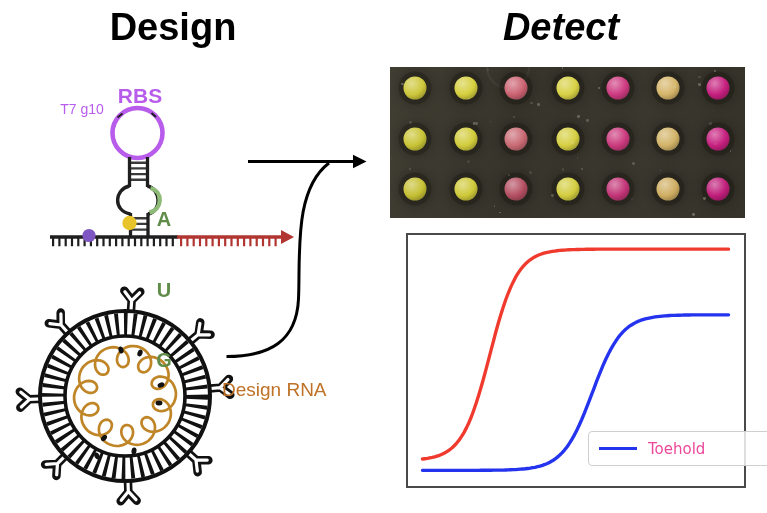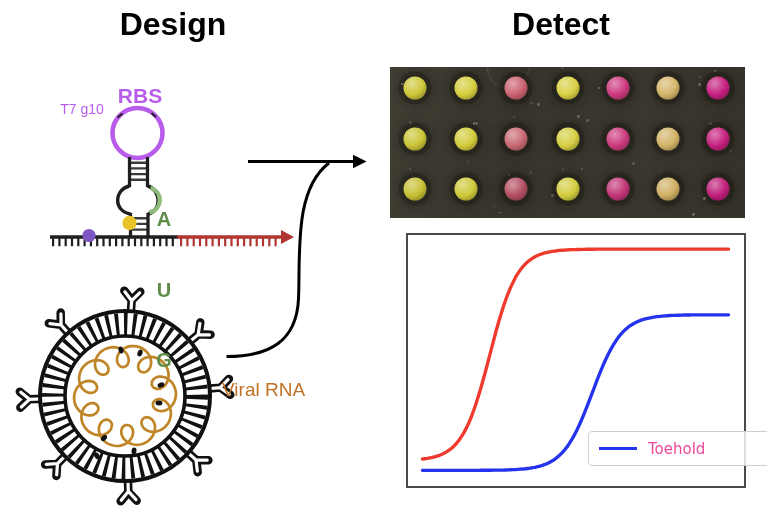--- a/index.html
+++ b/index.html
@@ -1,21 +1,21 @@
 <!DOCTYPE html>
 <html><head>
 <meta charset="utf-8">
 <style>
   html,body{margin:0;padding:0;background:#fff;}
   .stage{position:relative;width:767px;height:513px;background:#fff;overflow:hidden;
          font-family:"Liberation Sans",sans-serif;}
-  .title{position:absolute;top:6px;margin:0;font-size:32px;font-weight:bold;color:#000;
+  .title{position:absolute;top:6px;margin:0;font-size:38px;font-weight:bold;color:#000;
          transform:translateX(-50%);white-space:nowrap;}
   .title.design{left:173px;}
-  .title.detect{left:561px;}
+  .title.detect{left:561px;font-style:italic;}
 
   .lbl{position:absolute;white-space:pre;line-height:1.15;}
   .lbl-rbs{left:140px;top:84px;transform:translateX(-50%);font-size:21px;font-weight:600;color:#b85ceb;}
   .lbl-enh{left:82px;top:98px;transform:translateX(-50%);font-size:14px;color:#b85ceb;text-align:center;line-height:23px;}
   .lbl-aug{left:164px;top:161px;transform:translateX(-50%);font-size:20px;font-weight:600;
            color:#5f8c49;text-align:center;line-height:23.5px;}
   .lbl-aug span{display:block;}
   .lbl-viral{left:222px;top:379px;font-size:19px;color:#bf7126;}
 
   .design-svg{position:absolute;left:0;top:0;width:380px;height:513px;}
@@ -120,21 +120,21 @@
   </svg>
 
   <div class="lbl lbl-rbs">RBS</div>
   <div class="lbl lbl-enh"><span>T7 g10</span><br>
     </div>
   <div class="lbl lbl-aug">
     <span>A</span>
     <span>U</span>
     <span>G</span>
   </div>
-  <div class="lbl lbl-viral">Viral RNA</div>
+  <div class="lbl lbl-viral">Design RNA</div>
 
   <div class="photo" id="assay-photo">
     <div class="rim" style="left:96px;top:-22px;width:40px;height:40px;"></div>
 
   <div class="dot" style="left: 25px; top: 21px; background: radial-gradient(circle at 36% 30%, rgb(226, 223, 141) 0%, rgb(205, 199, 59) 52%, rgb(119, 115, 34) 98%); box-shadow: rgba(10, 10, 5, 0.25) 0px 0px 0px 5px, rgba(0, 0, 0, 0.18) 0px 0px 10px 7px;"></div>
       <div class="dot" style="left: 76px; top: 21px; background: radial-gradient(circle at 36% 30%, rgb(231, 227, 143) 0%, rgb(213, 207, 62) 52%, rgb(124, 120, 36) 98%); box-shadow: rgba(10, 10, 5, 0.25) 0px 0px 0px 5px, rgba(0, 0, 0, 0.18) 0px 0px 10px 7px;"></div>
       <div class="dot" style="left: 126px; top: 21px; background: radial-gradient(circle at 36% 30%, rgb(225, 164, 173) 0%, rgb(203, 98, 114) 52%, rgb(118, 57, 66) 98%); box-shadow: rgba(10, 10, 5, 0.25) 0px 0px 0px 5px, rgba(0, 0, 0, 0.18) 0px 0px 10px 7px;"></div>
       <div class="dot" style="left: 178px; top: 21px; background: radial-gradient(circle at 36% 30%, rgb(232, 228, 147) 0%, rgb(216, 209, 69) 52%, rgb(125, 121, 40) 98%); box-shadow: rgba(10, 10, 5, 0.25) 0px 0px 0px 5px, rgba(0, 0, 0, 0.18) 0px 0px 10px 7px;"></div>
       <div class="dot" style="left: 228px; top: 21px; background: radial-gradient(circle at 36% 30%, rgb(226, 141, 181) 0%, rgb(205, 58, 128) 52%, rgb(119, 34, 74) 98%); box-shadow: rgba(10, 10, 5, 0.25) 0px 0px 0px 5px, rgba(0, 0, 0, 0.18) 0px 0px 10px 7px;"></div>
       <div class="dot" style="left: 278px; top: 21px; background: radial-gradient(circle at 36% 30%, rgb(231, 212, 169) 0%, rgb(213, 181, 106) 52%, rgb(124, 105, 61) 98%); box-shadow: rgba(10, 10, 5, 0.25) 0px 0px 0px 5px, rgba(0, 0, 0, 0.18) 0px 0px 10px 7px;"></div>

